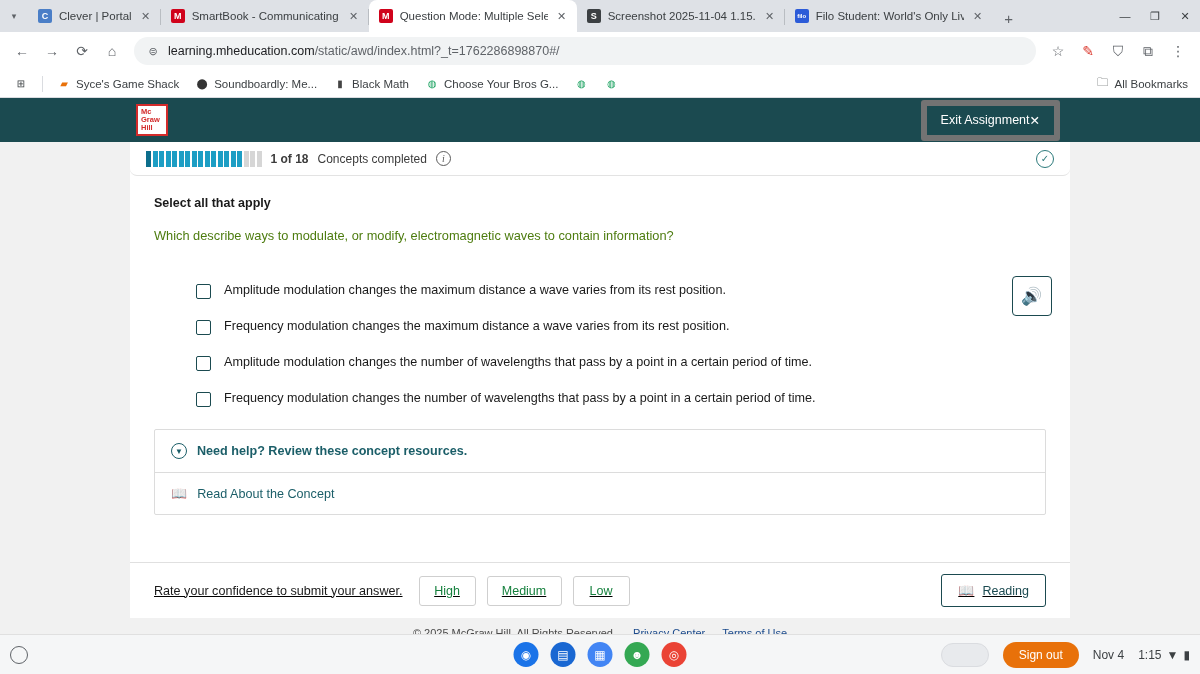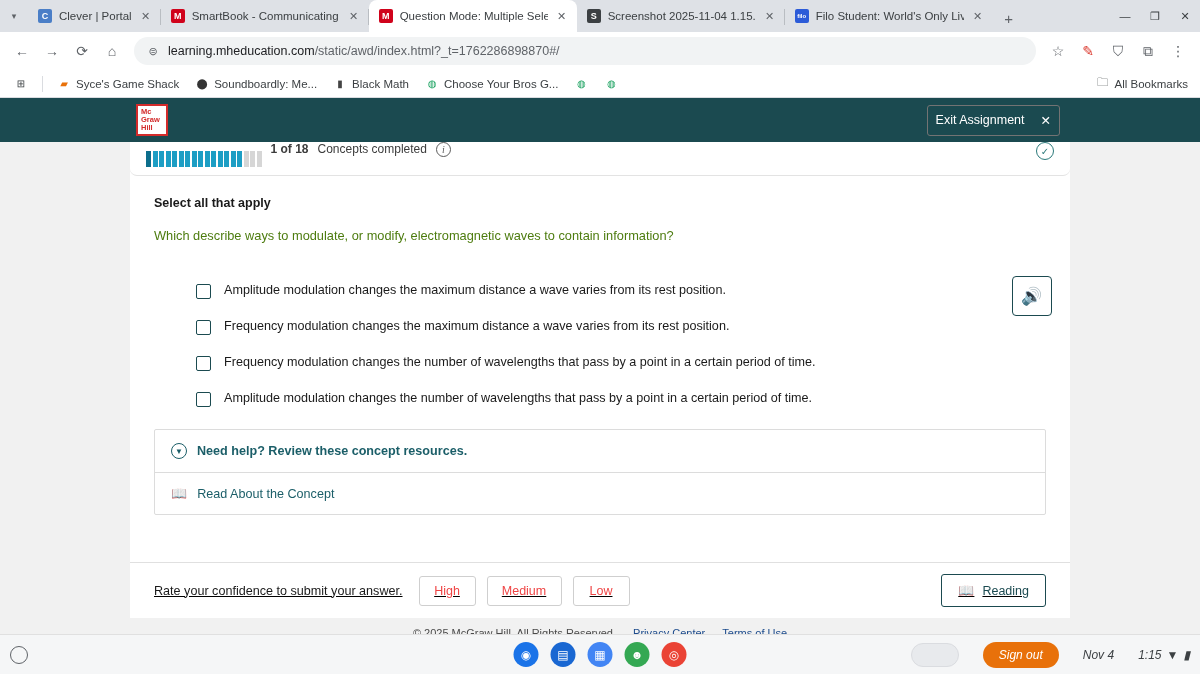--- a/index.html
+++ b/index.html
@@ -180,39 +180,40 @@
     font-size: 7.5px;
     font-weight: bold;
     line-height: 8px;
     display: flex;
     flex-direction: column;
     justify-content: center;
     padding-left: 3px;
   }
   .exit-btn {
     margin-left: auto;
-    border: 1px solid #737373;
+    border: 6px solid #737373;
     color: #ffffff;
     background: transparent;
     font-size: 12.5px;
-    padding: 7px 8px;
+    padding: 7px 14px;
     border-radius: 3px;
-    display: flex; align-items: center; gap: 16px;
+    display: flex; align-items: center; gap: 0;
     white-space: nowrap;
   }
 
   .content-col {
     width: 940px;
     margin: 0 auto;
     background: #ffffff;
     min-height: 420px;
   }
   .progress-row {
     height: 34px;
     display: flex;
+    align-items: center;
     padding: 0 16px;
     gap: 9px;
     border-bottom: 1px solid #e3e3e3;
     font-size: 12px;
     color: #3c3c3c;
     border-radius: 7px;
   }
   .pbar {
     display: flex; gap: 1.5px; align-items: center;
   }
@@ -310,21 +311,21 @@
     display: flex;
     align-items: center;
     padding: 0 24px;
     gap: 11px;
     text-decoration: underline;
   }
   .conf-label { font-size: 12.6px; color: #1a1a1a; margin-right: 5px; }
   .conf-btn {
     border: 1px solid #cfcfcf;
     background: #fff;
-    color: #ef4444;
+    color: #15803d;
     font-size: 12.5px;
     border-radius: 3px;
     padding: 7px 0;
     width: 57px;
     text-align: center;
   }
   .conf-btn.medium { width: 75px; }
   .reading-btn {
     margin-left: auto;
     border: 1px solid #1b4a50;
@@ -371,22 +372,21 @@
     width: 25px; height: 25px;
     border-radius: 50%;
     display: flex; align-items: center; justify-content: center;
     font-size: 12px;
     color: #fff;
   }
   .shelf-right {
     margin-left: auto;
     display: flex;
     align-items: center;
-    gap: 24px;
-    font-style: italic;
+    gap: 14px;
   }
   .signout {
     background: #e8710a;
     color: #fff;
     font-size: 12px;
     border-radius: 13px;
     padding: 6px 16px;
   }
   .shelf-date, .shelf-time {
     font-size: 12px;
@@ -556,25 +556,25 @@
         <div class="opt">
           <span class="cbox"></span>
           <span>Amplitude modulation changes the maximum distance a wave varies from its rest position.</span>
         </div>
         <div class="opt">
           <span class="cbox"></span>
           <span>Frequency modulation changes the maximum distance a wave varies from its rest position.</span>
         </div>
         <div class="opt">
           <span class="cbox"></span>
-          <span>Frequency modulation changes the number of wavelengths that pass by a point in a certain period of time.</span>
+          <span>Amplitude modulation changes the number of wavelengths that pass by a point in a certain period of time.</span>
         </div>
         <div class="opt">
           <span class="cbox"></span>
-          <span>Amplitude modulation changes the number of wavelengths that pass by a point in a certain period of time.</span>
+          <span>Frequency modulation changes the number of wavelengths that pass by a point in a certain period of time.</span>
         </div>
       </div>
     </div>
 
     <div class="resources">
       <div class="res-row top">
         <span class="circ-chev">▼</span>
         <span>Need help? Review these concept resources.</span>
       </div>
       <div class="res-row bot">

